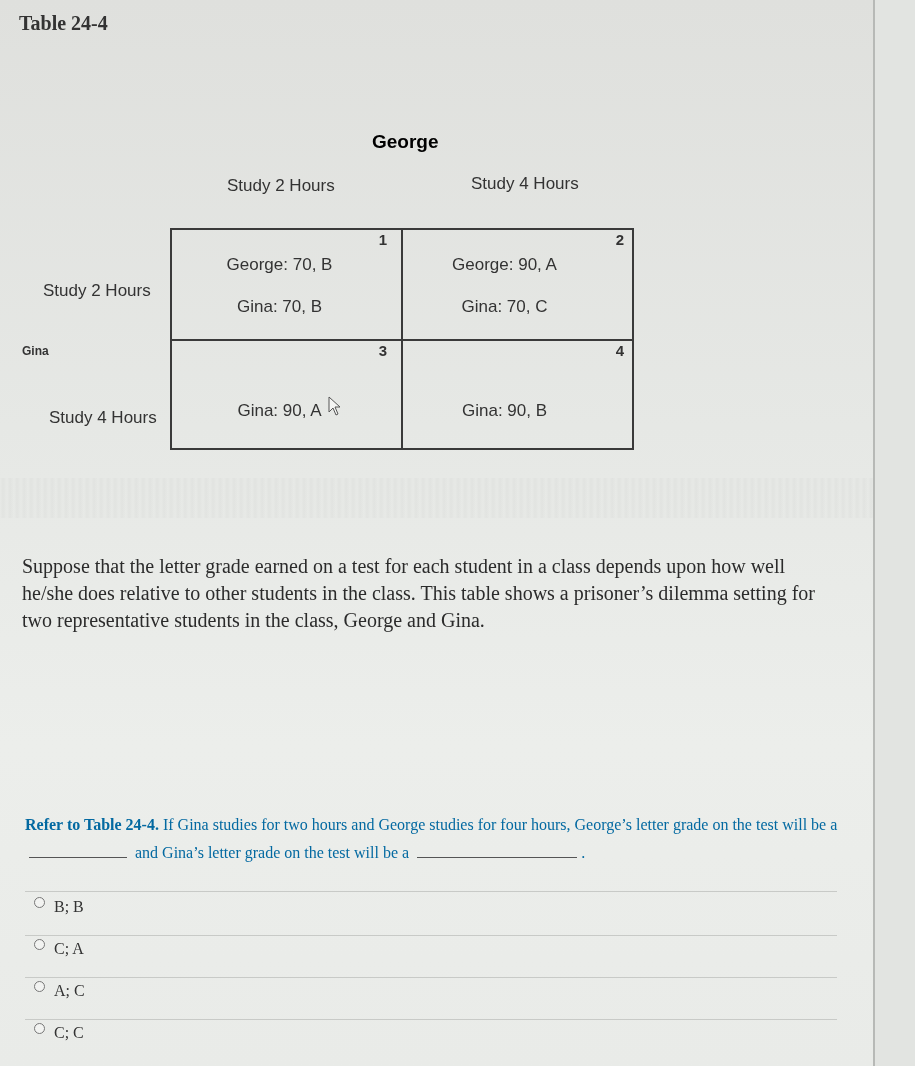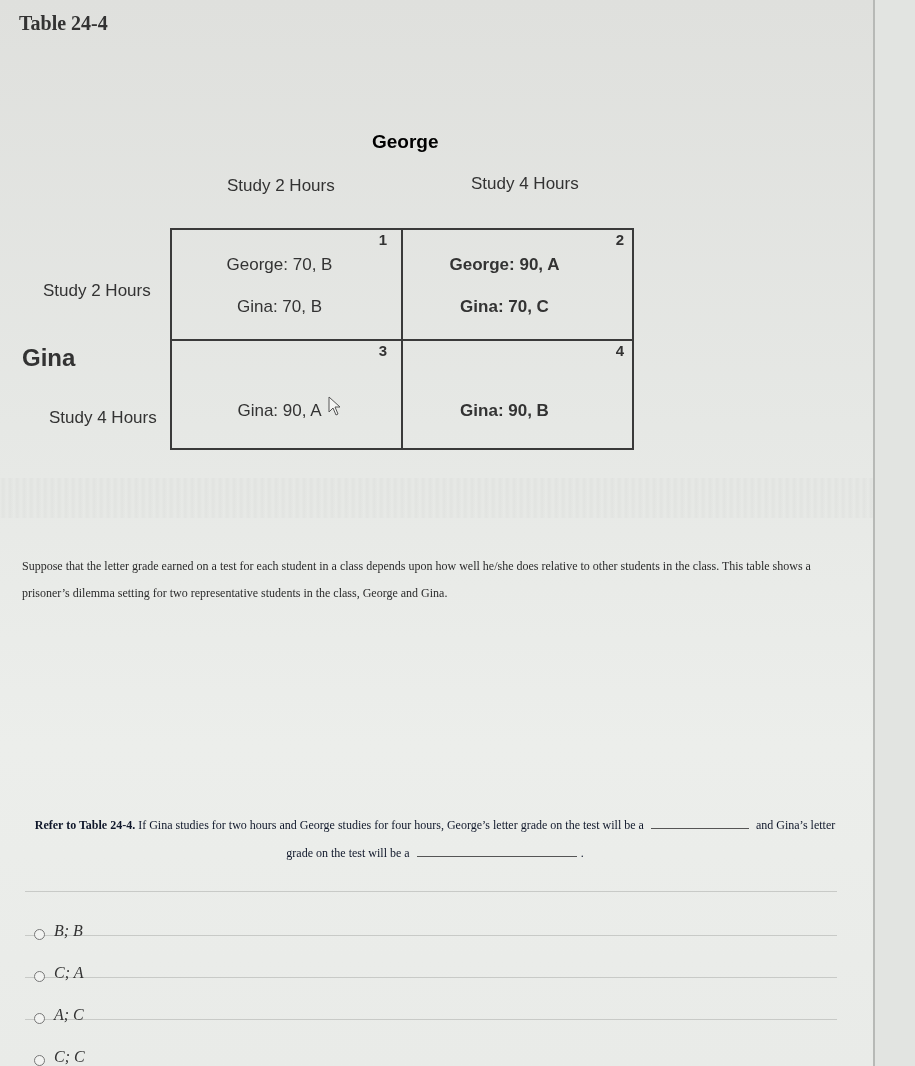--- a/index.html
+++ b/index.html
@@ -60,21 +60,21 @@
     .row-label {
       position: absolute;
       font-size: 17px;
       color: #333;
     }
     .row-label.r1 { left: 43px; top: 281px; }
     .row-label.r2 { left: 49px; top: 408px; }
     .player-row {
       position: absolute;
       left: 22px; top: 344px;
-      font-size: 24px;
+      font-size: 12px;
       font-weight: bold;
       color: #333;
     }
 
     .matrix {
       position: absolute;
       left: 170px; top: 228px;
       width: 464px; height: 222px;
       border: 2px solid #3a3a3a;
       box-sizing: border-box;
@@ -102,53 +102,52 @@
       left: 0; right: 0;
       text-align: center;
       font-size: 17px;
       color: #333;
     }
     .payoff.george { top: 25px; }
     .payoff.gina { top: 67px; }
     .cell.bl .payoff.george, .cell.br .payoff.george { top: 20px; }
     .cell.bl .payoff.gina, .cell.br .payoff.gina { top: 60px; }
     .cell.tl .payoff, .cell.bl .payoff { padding-right: 14px; }
-    .cell.tr .payoff, .cell.br .payoff { padding-right: 28px; font-weight: bold; }
+    .cell.tr .payoff, .cell.br .payoff { padding-right: 28px; }
 
     .cursor {
       position: absolute;
       left: 328px; top: 396px;
       width: 14px; height: 20px;
     }
 
     .noise {
       position: absolute;
       left: 0; top: 478px;
       width: 873px; height: 40px;
       background: repeating-linear-gradient(90deg, rgba(150,150,150,0.0) 0px, rgba(150,150,150,0.12) 3px, rgba(150,150,150,0.0) 7px);
       opacity: 0.6;
     }
 
     .scenario {
       position: absolute;
       left: 22px; top: 553px;
       width: 800px;
-      font-size: 12px;
+      font-size: 20px;
       line-height: 27px;
       color: #2b2b2b;
     }
 
     .question {
       position: absolute;
       left: 25px; top: 811px;
       width: 820px;
-      font-size: 12px;
+      font-size: 16px;
       line-height: 28px;
-      color: #0f172a;
-      text-align: center;
+      color: #0369a1;
     }
     .question .ref { font-weight: bold; }
     .blank {
       display: inline-block;
       border-bottom: 1px solid #555;
       height: 14px;
       vertical-align: baseline;
       margin: 0 4px;
     }
     .blank.b1 { width: 98px; }
@@ -164,23 +163,22 @@
 
     .options {
       position: absolute;
       left: 34px; top: 898px;
       width: 800px;
     }
     .option {
       position: relative;
       height: 42px;
       display: flex;
-      align-items: flex-end;
+      align-items: flex-start;
       cursor: pointer;
-      font-style: italic;
     }
     .radio {
       width: 11px; height: 11px;
       border: 1.5px solid #777;
       border-radius: 50%;
       box-sizing: border-box;
       background: #f2f3f1;
       margin-right: 9px;
       margin-top: -1px;
     }

